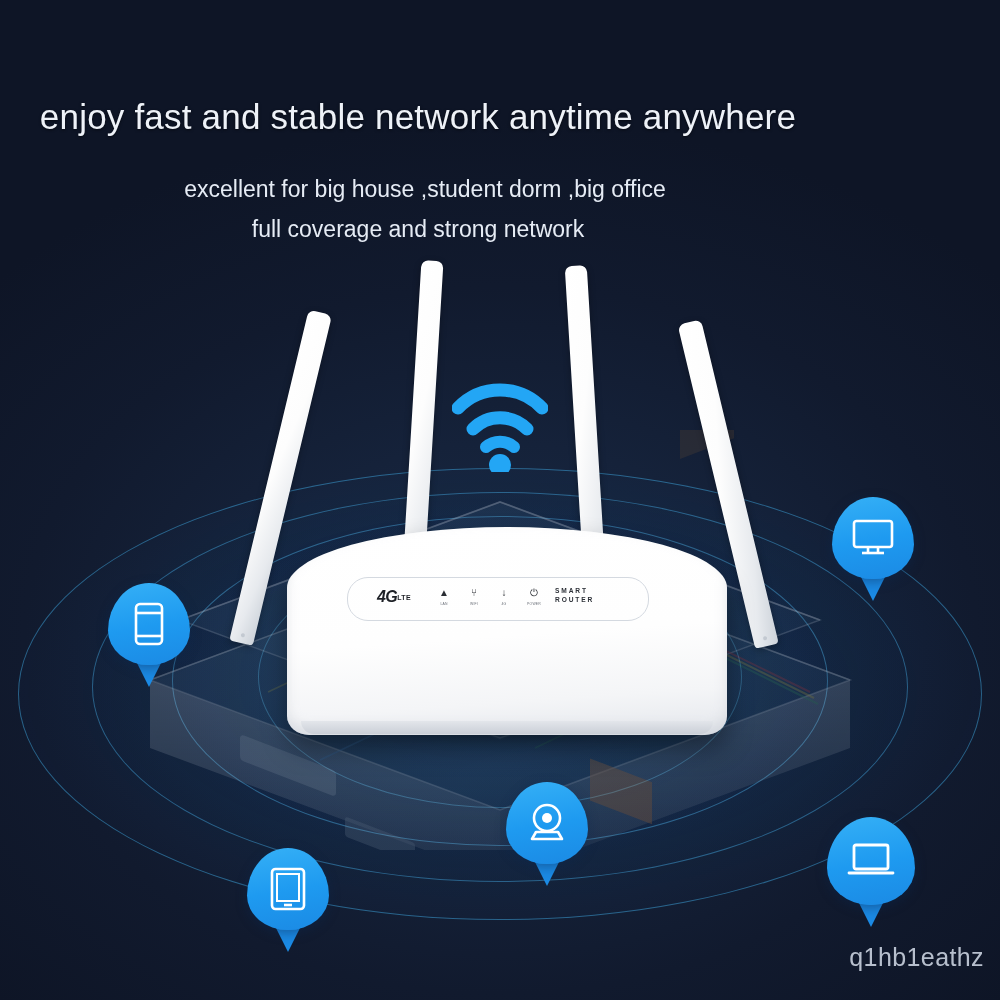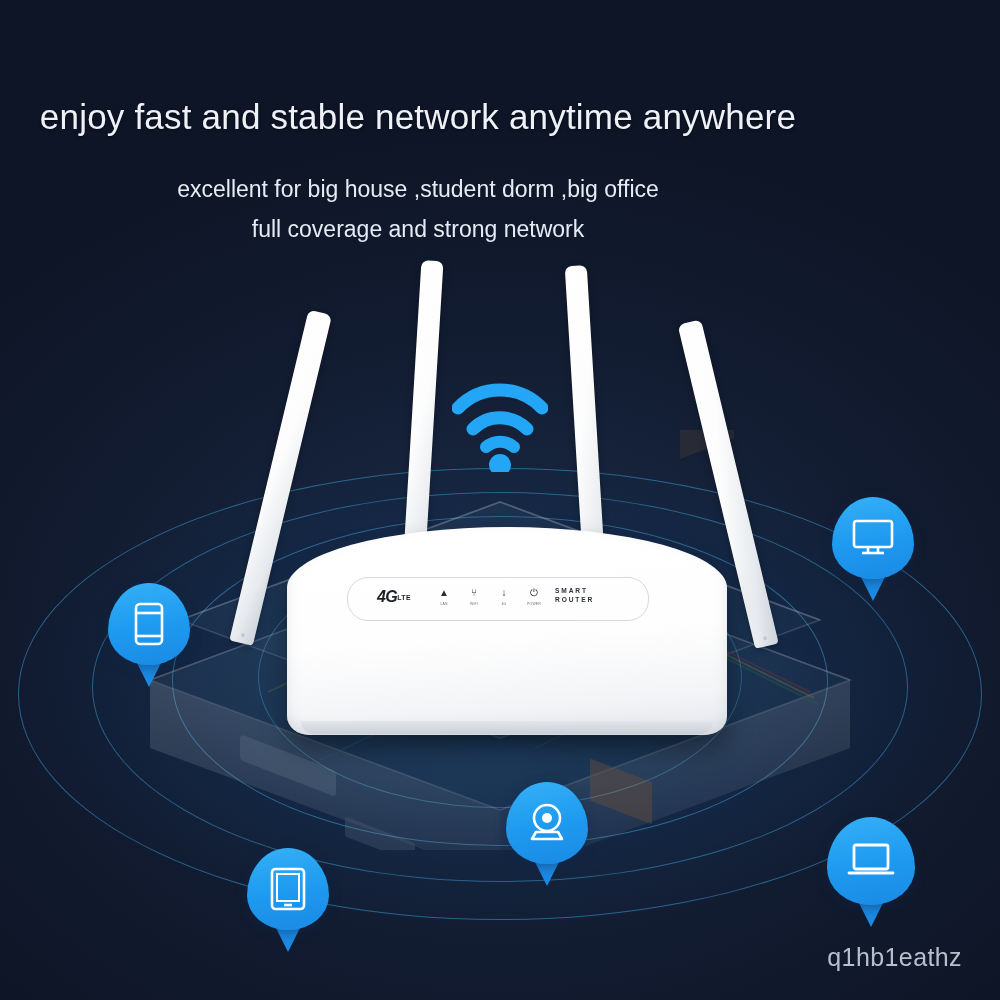--- a/index.html
+++ b/index.html
@@ -8,21 +8,21 @@
   #stage{position:relative;width:1000px;height:1000px;overflow:hidden;
     background:
       radial-gradient(ellipse 700px 520px at 500px 640px, #1a2a45 0%, #15223a 38%, #111a2e 68%, #0e1526 100%),
       linear-gradient(160deg,#141c31 0%,#101828 55%,#0d1423 100%);
   }
 
   
   .text-block{position:absolute;left:0;width:836px;text-align:center;z-index:60;}
   #headline{top:95px;font-size:35px;line-height:44px;color:#eef2f8;letter-spacing:.2px;
      text-shadow:0 1px 3px rgba(0,0,0,.55);font-weight:400;}
-  #sub1{top:173px;font-size:23px;line-height:32px;color:#e6ecf5;font-weight:400;}
+  #sub1{top:173px;font-size:23px;line-height:32px;color:#e6ecf5;font-weight:400;padding-left:7px;}
   #sub2{top:213px;font-size:23px;line-height:32px;color:#e6ecf5;font-weight:400;}
 
   
   .ring{position:absolute;border-radius:50%;box-sizing:border-box;}
   #ring-outer{left:18px;top:468px;width:964px;height:452px;
      border:1px solid rgba(64,168,224,.50);
      background:radial-gradient(ellipse at 50% 50%, rgba(30,110,175,.10) 0%, rgba(22,78,135,.06) 60%, rgba(10,30,60,0) 100%);}
   #ring-mid{left:92px;top:492px;width:816px;height:390px;
      border:1px solid rgba(72,176,232,.45);
      background:radial-gradient(ellipse at 50% 50%, rgba(34,120,185,.10) 0%, rgba(18,70,125,.05) 65%, rgba(10,30,60,0) 100%);}
@@ -97,21 +97,21 @@
   .pin .ic{position:absolute;left:0;top:0;width:100%;height:100%;
      display:flex;align-items:center;justify-content:center;}
 
   #pin-phone{left:108px;top:583px;width:82px;height:82px;}
   #pin-monitor{left:832px;top:497px;width:82px;height:82px;}
   #pin-tablet{left:247px;top:848px;width:82px;height:82px;}
   #pin-camera{left:506px;top:782px;width:82px;height:82px;}
   #pin-laptop{left:827px;top:817px;width:88px;height:88px;}
 
   
-  #watermark{position:absolute;right:38px;bottom:28px;z-index:90;
+  #watermark{position:absolute;right:16px;bottom:28px;z-index:90;
      font-size:25px;line-height:30px;color:#cfd7e4;opacity:.88;letter-spacing:.4px;}
 </style>
 </head>
 <body>
 
 <div id="stage">
 
   <div class="ring" id="ring-outer"></div>
   <div class="ring" id="ring-mid"></div>
   <div class="ring" id="ring-inner"></div>

